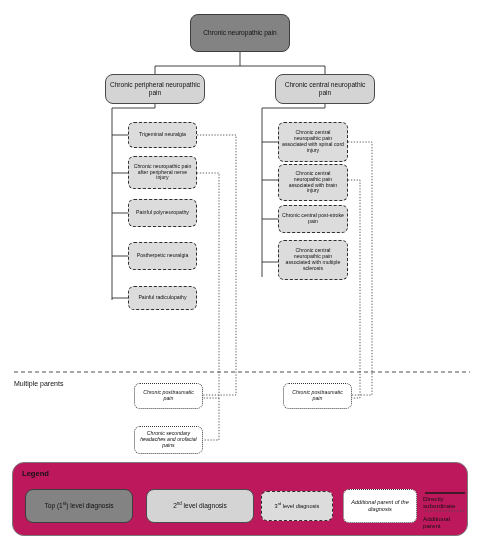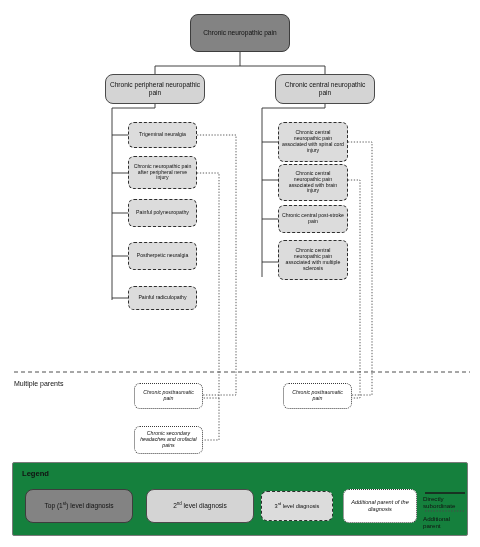--- a/index.html
+++ b/index.html
@@ -71,22 +71,22 @@
     color: #111111;
   }
   #legend-box {
     position: absolute;
     left: 12px;
     top: 462px;
     width: 456px;
     height: 74px;
     box-sizing: border-box;
     border: 1px solid #7a7a7a;
-    background: #15803d;
-    border-radius: 2px;
+    background: #be185d;
+    border-radius: 12px;
   }
   #legend-title {
     position: absolute;
     left: 9px;
     top: 6px;
     font-size: 7.6px;
     font-weight: bold;
     color: #111111;
   }
   .legend-node {

